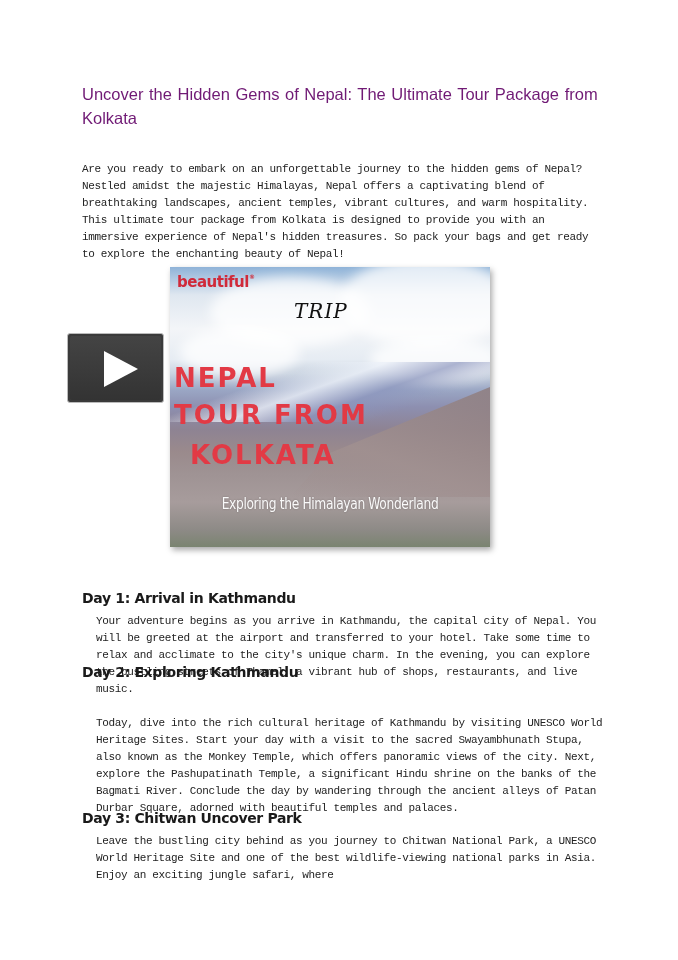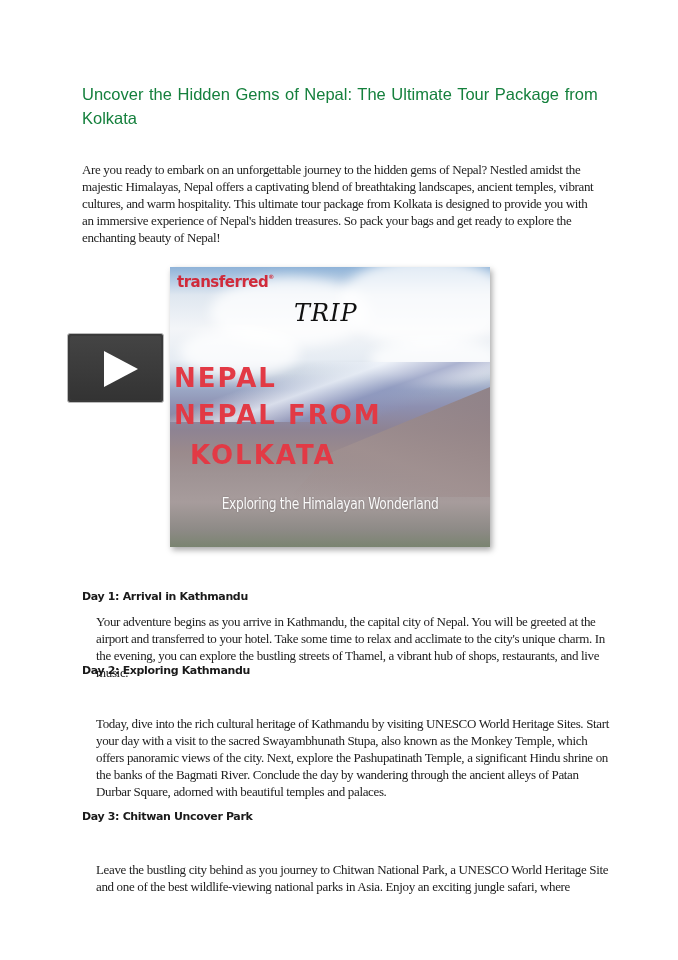--- a/index.html
+++ b/index.html
@@ -1,72 +1,72 @@
 <!DOCTYPE html>
 <html><head>
 <meta charset="utf-8">
 <style>
   html, body { margin:0; padding:0; background:#ffffff; }
   body { width:678px; height:960px; position:relative; overflow:hidden; font-family:"Liberation Sans", sans-serif; color:#1a1a1a; }
-  .title { position:absolute; left:82px; top:82px; width:520px; font-size:16.5px; line-height:24px; font-family:"Liberation Sans", sans-serif; color:#15803d; word-spacing:1px; }
-  .body-text { font-family:Liberation Serif, serif; font-size:13px; line-height:17px; color:#222; letter-spacing:-0.35px; }
+  .title { position:absolute; left:82px; top:82px; width:520px; font-size:16.5px; line-height:24px; font-family:"Liberation Sans", sans-serif; color:#701a75; word-spacing:1px; }
+  .body-text { font-family:Liberation Mono, monospace; font-size:11px; line-height:17px; color:#222; letter-spacing:-0.35px; }
   .intro { position:absolute; left:82px; top:161px; width:512px; }
   .hero { position:absolute; left:170px; top:267px; width:320px; height:280px; overflow:hidden;
           box-shadow: 2px 3px 6px rgba(0,0,0,0.35);
           background: linear-gradient(180deg, #8fb3d8 0%, #dfe7f0 10%, #f3f5f8 22%, #e6ecf3 33%, #c9d3e0 38%, #9aa6c4 44%, #8d8fb0 50%, #8e8393 58%, #9a8a8c 66%, #9f9394 74%, #a79c9c 84%, #8d8a86 94%, #7a8470 100%); }
   .hero .cloud { position:absolute; border-radius:50%; background:rgba(255,255,255,0.75); filter:blur(6px); }
   .hero .mtn { position:absolute; left:0; right:0; top:95px; height:60px;
                background: linear-gradient(160deg, transparent 30%, rgba(235,240,248,0.8) 45%, rgba(140,150,190,0.7) 60%, transparent 75%); }
   .hero .ridge { position:absolute; right:0; top:120px; width:200px; height:110px;
                  background: linear-gradient(200deg, #8f7f82 0%, #a09090 60%, transparent 100%); clip-path: polygon(100% 0, 100% 100%, 0 100%, 20% 60%); opacity:0.9; }
   .logo { position:absolute; left:7px; top:6px; font-family:"DejaVu Sans", sans-serif; font-weight:bold; font-size:15px; color:#d02a3a; letter-spacing:-0.5px; }
   .logo .reg { font-size:6px; vertical-align:top; }
-  .trip { position:absolute; left:124px; top:32px; font-family:"DejaVu Serif", serif; font-style:italic; font-size:24px; color:#111; letter-spacing:1px; }
+  .trip { position:absolute; left:124px; top:32px; font-family:"DejaVu Serif", serif; font-style:italic; font-size:20px; color:#111; letter-spacing:1px; }
   .nepal { position:absolute; left:4px; width:100%; text-align:left; font-family:"DejaVu Sans", sans-serif; font-weight:bold; color:#e23a45; font-size:26px; letter-spacing:2px; line-height:40px; }
   .n1 { top:91px; }
   .n2 { top:128px; }
   .n3 { top:168px;margin-left:16px; }
   .tagline { position:absolute; left:0; width:100%; top:228px; text-align:center; font-family:"DejaVu Sans Condensed", "DejaVu Sans", sans-serif; color:#fafafa; font-size:15.5px; letter-spacing:-0.4px; transform:scaleX(0.88); text-shadow:0 0 2px rgba(0,0,0,0.3); }
   .play { position:absolute; left:67px; top:333px; width:97px; height:70px; background:#3a3a3a; border:1px solid #bbb; border-radius:3px; box-sizing:border-box; cursor:pointer; }
   .play::before { content:""; position:absolute; inset:2px; border-radius:2px; background:linear-gradient(180deg,#444 0%,#333 100%); }
   .play .tri { position:absolute; left:36px; top:17px; width:0; height:0; border-top:18px solid transparent; border-bottom:18px solid transparent; border-left:34px solid #ffffff; }
-  .day-heading { position:absolute; left:82px; font-family:"DejaVu Sans", sans-serif; font-weight:bold; font-size:11px; color:#1a1a1a; letter-spacing:-0.35px;text-align:right; }
+  .day-heading { position:absolute; left:82px; font-family:"DejaVu Sans", sans-serif; font-weight:bold; font-size:14px; color:#1a1a1a; letter-spacing:-0.35px;text-align:right; }
   .day-para { position:absolute; left:96px; width:515px; }
 </style>
 </head>
 <body>
 
 <div>
 
   <div class="title">Uncover the Hidden Gems of Nepal: The Ultimate Tour Package from Kolkata</div>
 
   <div class="intro body-text">Are you ready to embark on an unforgettable journey to the hidden gems of Nepal? Nestled amidst the majestic Himalayas, Nepal offers a captivating blend of breathtaking landscapes, ancient temples, vibrant cultures, and warm hospitality. This ultimate tour package from Kolkata is designed to provide you with an immersive experience of Nepal's hidden treasures. So pack your bags and get ready to explore the enchanting beauty of Nepal!</div>
 
   <div class="hero">
     <div class="cloud" style="left:40px;top:10px;width:160px;height:70px;"></div>
     <div class="cloud" style="left:170px;top:-10px;width:170px;height:90px;"></div>
     <div class="cloud" style="left:10px;top:60px;width:120px;height:50px;"></div>
     <div class="cloud" style="left:200px;top:70px;width:130px;height:45px;"></div>
     <div class="mtn"></div>
     <div class="ridge"></div>
 
-    <div class="logo"><span>transferred</span><span class="reg">®</span></div>
+    <div class="logo"><span>beautiful</span><span class="reg">®</span></div>
     <div class="trip">TRIP</div>
     <div class="nepal n1">NEPAL</div>
-    <div class="nepal n2">NEPAL FROM</div>
+    <div class="nepal n2">TOUR FROM</div>
     <div class="nepal n3">KOLKATA</div>
     <div class="tagline">Exploring the Himalayan Wonderland</div>
   </div>
 
   <div class="play">
     <div class="tri"></div>
   </div>
 
   <div class="day-heading" style="top:590px;">Day 1: Arrival in Kathmandu</div>
   <div class="day-para body-text" style="top:613px;">Your adventure begins as you arrive in Kathmandu, the capital city of Nepal. You will be greeted at the airport and transferred to your hotel. Take some time to relax and acclimate to the city's unique charm. In the evening, you can explore the bustling streets of Thamel, a vibrant hub of shops, restaurants, and live music.</div>
 
   <div class="day-heading" style="top:664px;">Day 2: Exploring Kathmandu</div>
   <div class="day-para body-text" style="top:715px;">Today, dive into the rich cultural heritage of Kathmandu by visiting UNESCO World Heritage Sites. Start your day with a visit to the sacred Swayambhunath Stupa, also known as the Monkey Temple, which offers panoramic views of the city. Next, explore the Pashupatinath Temple, a significant Hindu shrine on the banks of the Bagmati River. Conclude the day by wandering through the ancient alleys of Patan Durbar Square, adorned with beautiful temples and palaces.</div>
 
   <div class="day-heading" style="top:810px;">Day 3: Chitwan Uncover Park</div>
-  <div class="day-para body-text" style="top:833px;margin-top:28px;">Leave the bustling city behind as you journey to Chitwan National Park, a UNESCO World Heritage Site and one of the best wildlife-viewing national parks in Asia. Enjoy an exciting jungle safari, where</div>
+  <div class="day-para body-text" style="top:833px;">Leave the bustling city behind as you journey to Chitwan National Park, a UNESCO World Heritage Site and one of the best wildlife-viewing national parks in Asia. Enjoy an exciting jungle safari, where</div>
 
 </div>
 
 </body></html>

